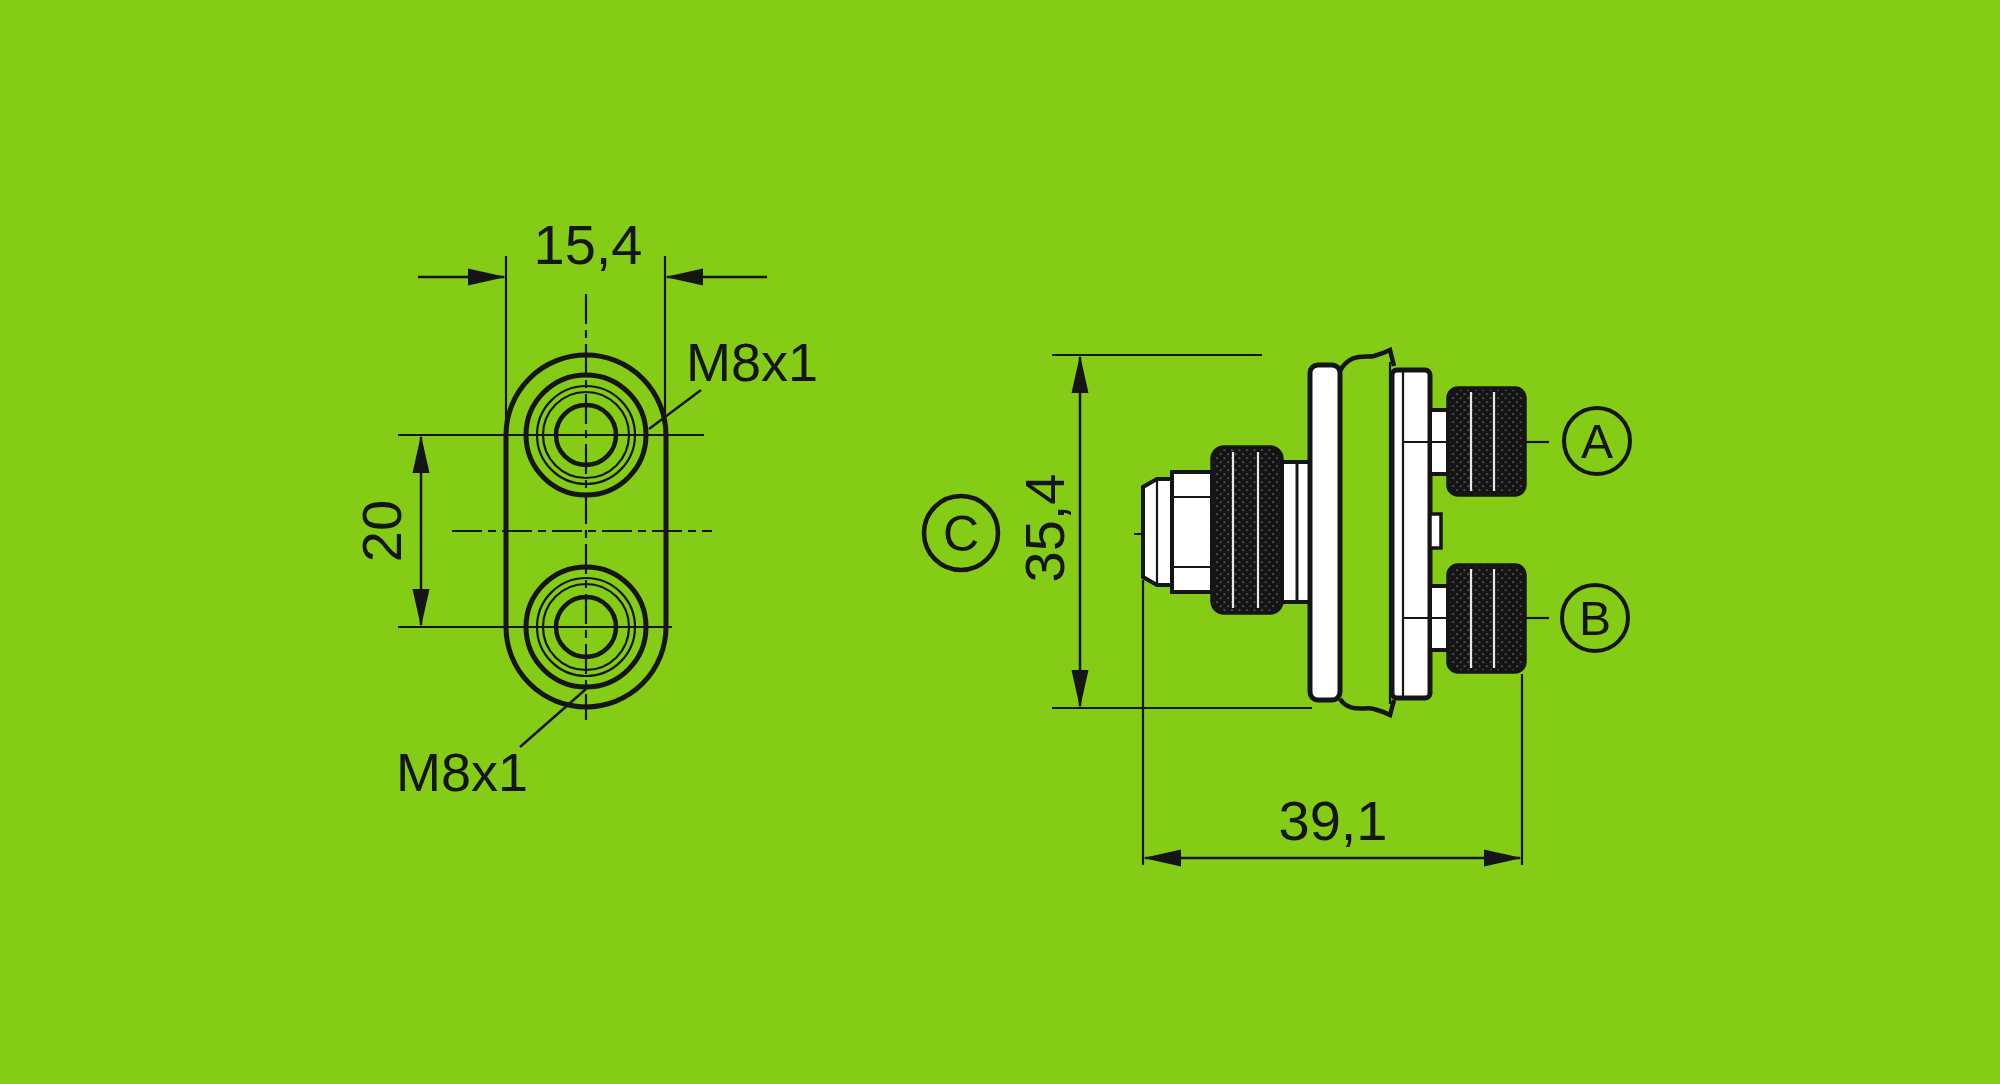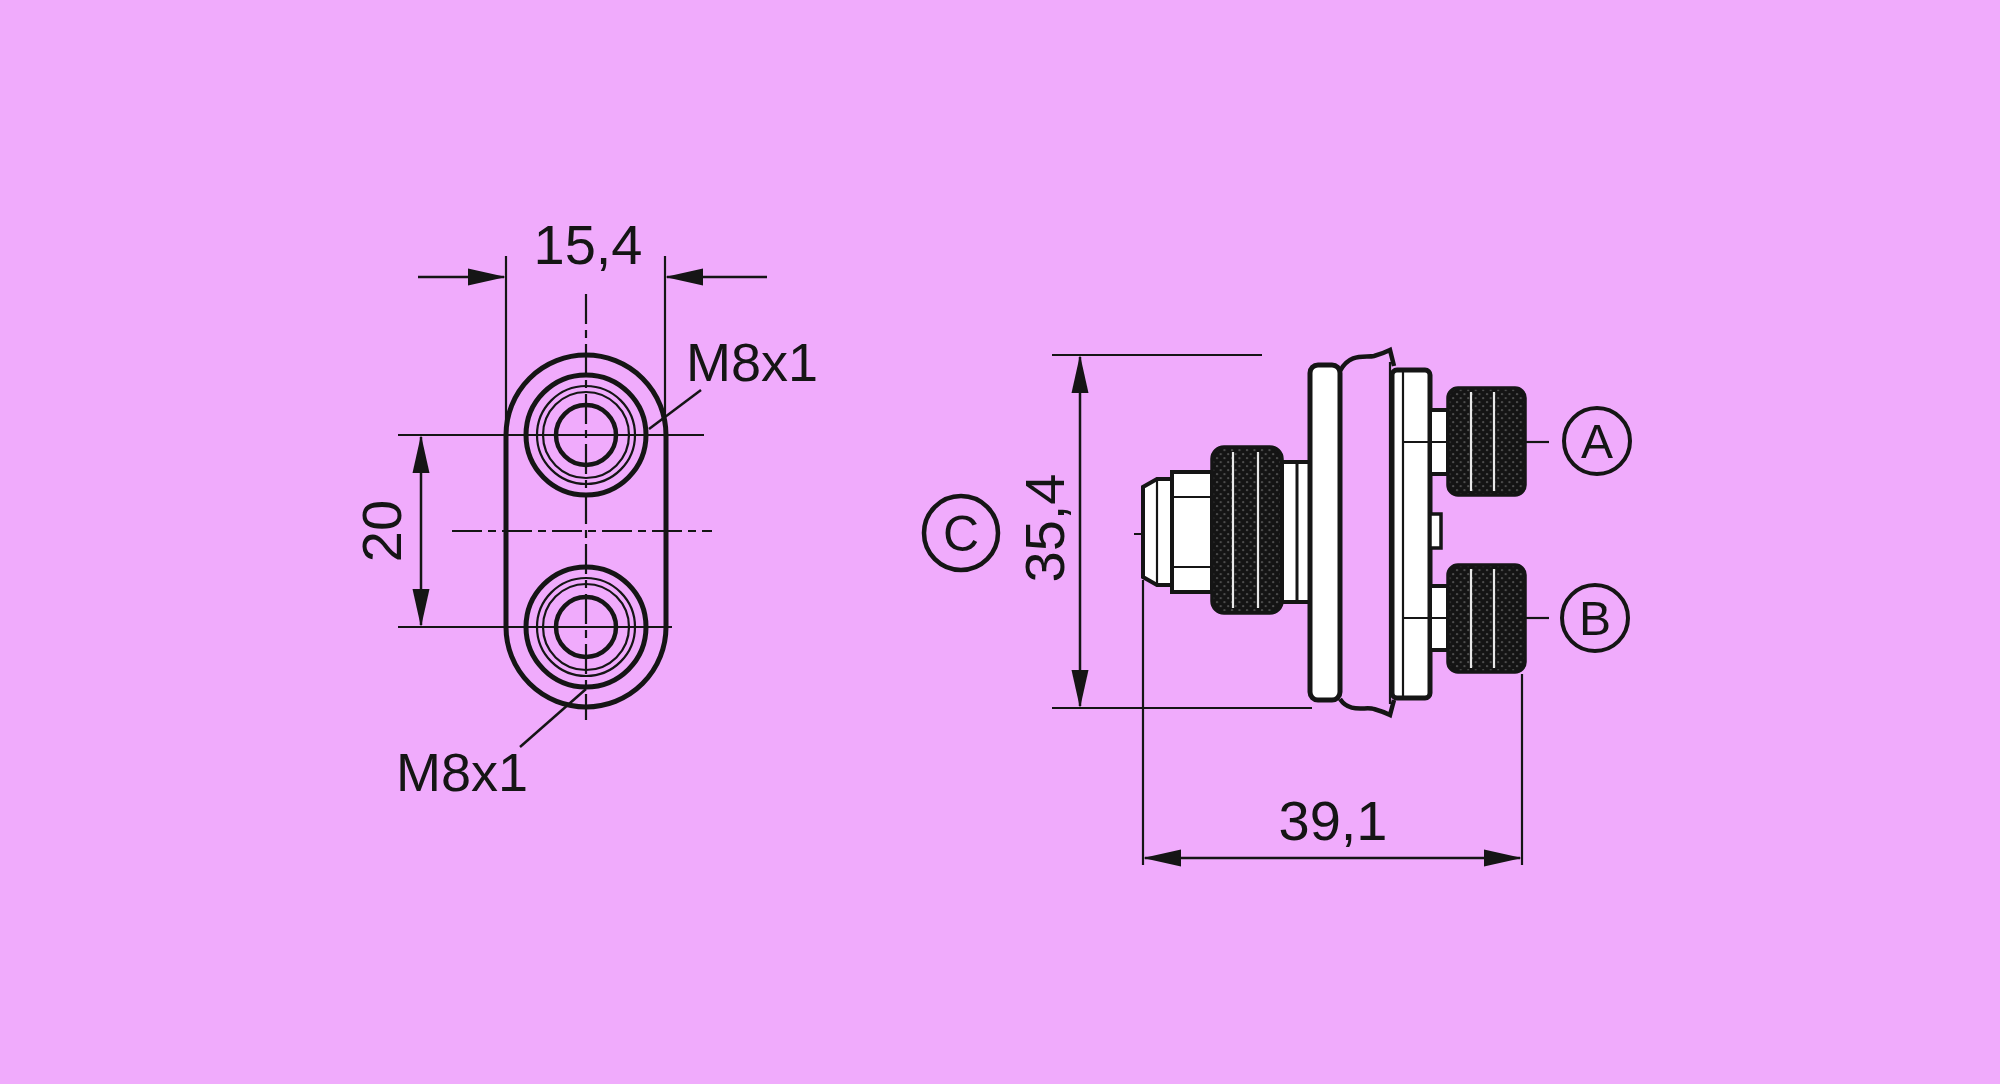--- a/index.html
+++ b/index.html
@@ -1,19 +1,19 @@
 <!DOCTYPE html>
 <html><head>
 <meta charset="utf-8">
 <style>
   html,body{margin:0;padding:0;background:#ffffff;}
   .canvas{
     position:relative;
     width:2000px;height:1084px;
-    background:#f0abfc;
+    background:#84cc16;
     font-family:"Liberation Sans", sans-serif;
     overflow:hidden;
   }
   svg{position:absolute;left:0;top:0;}
   text{fill:#151515;}
   .dim-text{font-size:56px;}
   .label-text{font-size:54px;}
   .badge-text{font-size:50px;}
 </style>
 </head>

